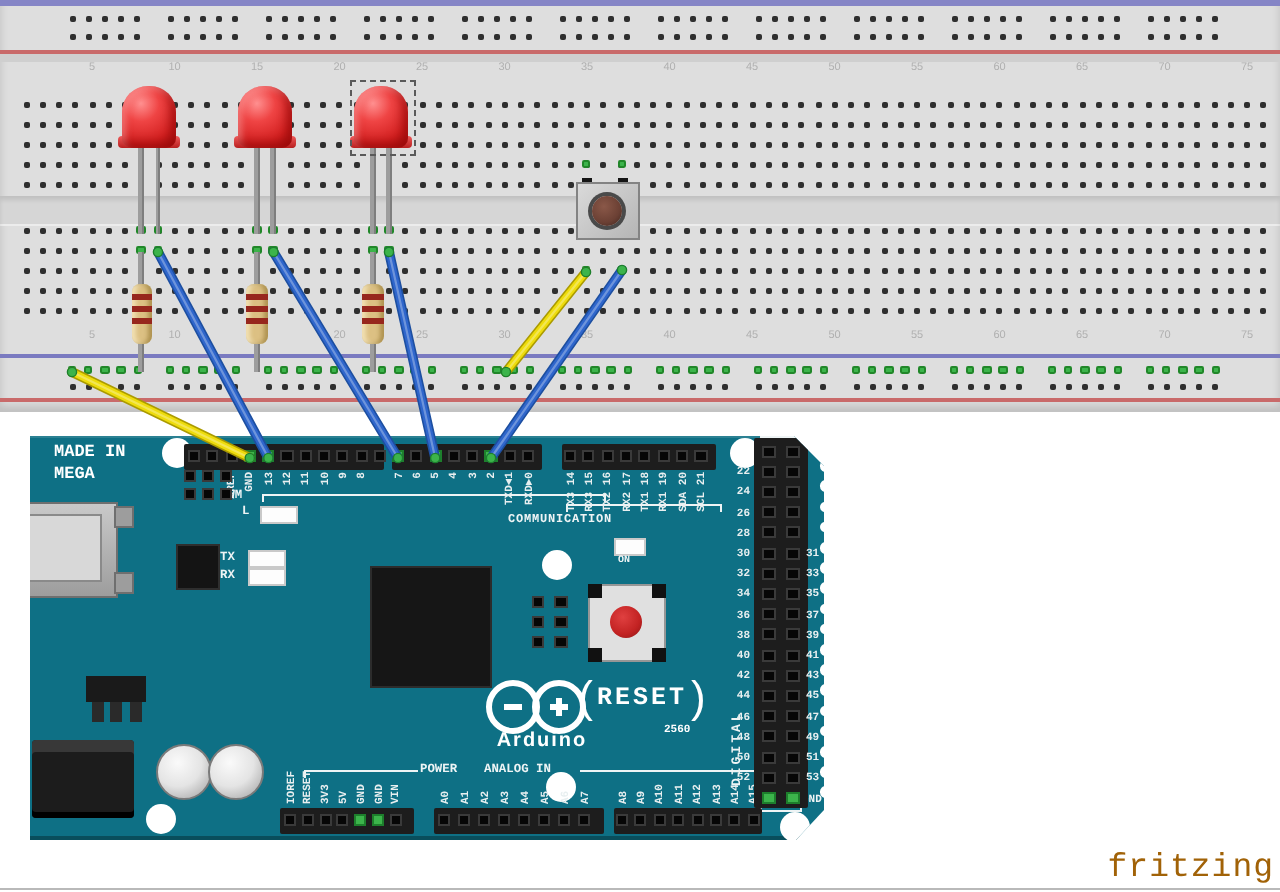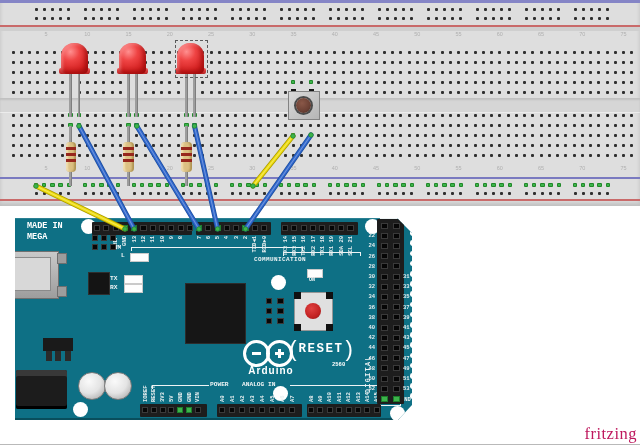--- a/index.html
+++ b/index.html
@@ -84,22 +84,22 @@
   .mega .par{font-size:22px;font-weight:normal;line-height:24px;font-family:"Liberation Sans",sans-serif;}
   .mega-t{font-size:12.5px;font-weight:bold;letter-spacing:1.5px;margin:0 2px;
           font-family:"Liberation Mono",monospace;}
   .mega-sub{position:absolute;left:317px;top:143px;font-size:5.5px;color:#fff;
             font-family:"Liberation Mono",monospace;font-weight:bold;}
   .scallop{position:absolute;width:5.6px;height:5.6px;border-radius:50%;background:#fff;}
   .bracket{position:absolute;}
 
   
   #wires{position:absolute;left:0;top:0;width:640px;height:446px;pointer-events:none;}
-  .watermark{position:absolute;right:3px;top:424px;font-size:16.5px;color:#be185d;
-    letter-spacing:0.5px;font-family:Liberation Serif, serif;}
+  .watermark{position:absolute;right:3px;top:424px;font-size:16.5px;color:#a16207;
+    letter-spacing:0.5px;font-family:Liberation Mono, monospace;}
   .bottom-line{position:absolute;left:0;top:443.5px;width:640px;height:1.2px;background:#b9b9b9;}
 </style>
 </head>
 <body>
 
 <div class="stage">
 
   <div id="breadboard">
     <div class="rail-line" style="top:0;height:3px;background:#8585c6;"></div>
     <div class="rail-line" style="top:25px;height:2px;background:#c96a6a;"></div>

